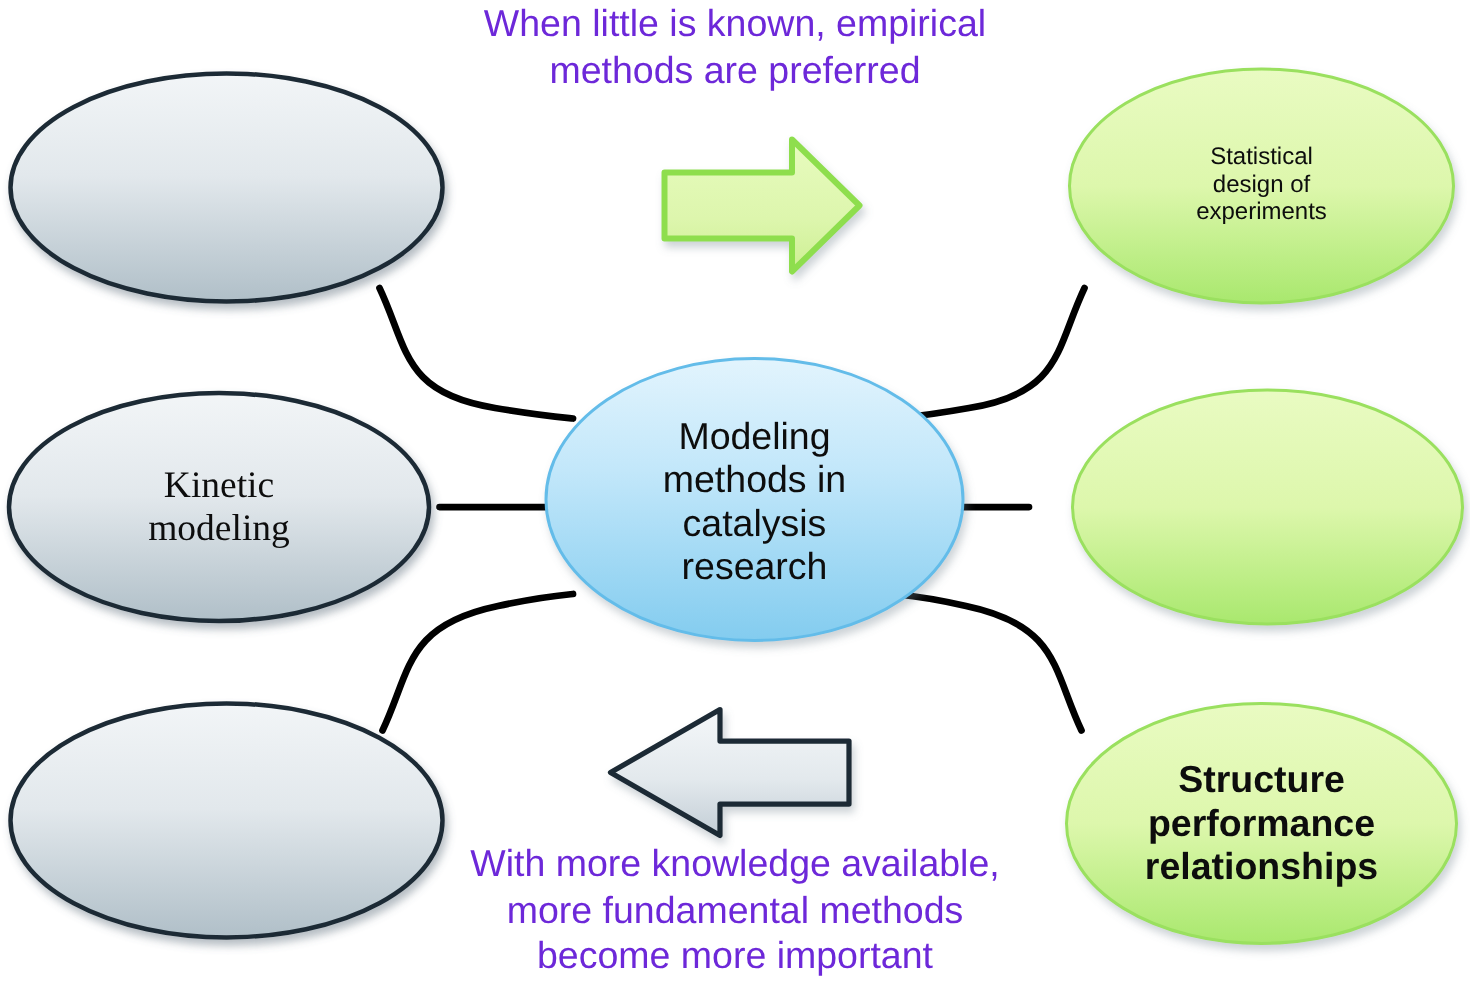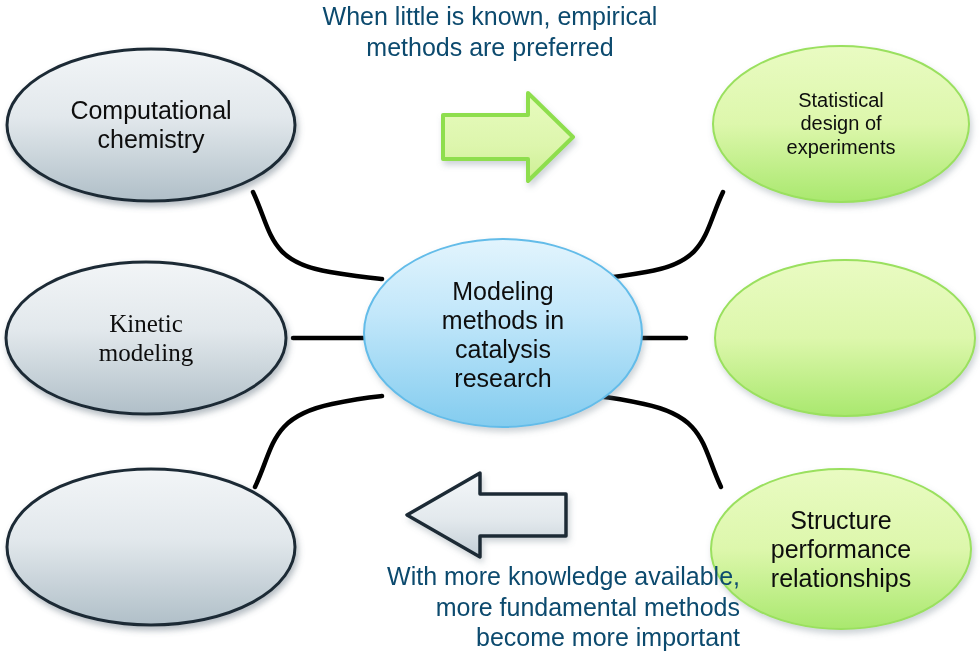--- a/index.html
+++ b/index.html
@@ -13,21 +13,21 @@
     display:flex;align-items:center;justify-content:center;
     text-align:center;
     color:#0d0d0d;
     line-height:1.16;
     pointer-events:none;
     white-space:pre-line;
   }
   .cap{
     position:absolute;
     text-align:center;
-    color:#0c4a6e;
+    color:#6d28d9;
     line-height:1.22;
     white-space:pre-line;
   }
 </style>
 </head>
 <body>
 
 <div id="stage">
 
   <svg id="svgroot" viewBox="0 0 980 667">
@@ -86,41 +86,39 @@
       <ellipse cx="841" cy="549" rx="130" ry="80" fill="url(#gGreen)" stroke="#9ae05e" stroke-width="2" filter="url(#softShadowLite)"></ellipse>
     </g>
 
     <ellipse cx="503" cy="333" rx="139" ry="94" fill="url(#gBlue)" stroke="#63bce9" stroke-width="2" filter="url(#softShadowLite)"></ellipse>
 
     <path d="M443,115 L528,115 L528,93 L573,137 L528,181 L528,159 L443,159 Z" fill="url(#gGreenArrow)" stroke="#8ede4e" stroke-width="4" stroke-linejoin="round" filter="url(#softShadowLite)"></path>
 
     <path d="M566,494 L480,494 L480,473 L407,515 L480,557 L480,536 L566,536 Z" fill="url(#gGrayArrow)" stroke="#1d2b36" stroke-width="3.5" stroke-linejoin="round" filter="url(#softShadowLite)"></path>
   </svg>
 
-  <div class="node-label" style="left:11px;top:75px;width:280px;height:100px;font-size:25px;">Computational
-chemistry</div>
 
   <div class="node-label" style="left:16px;top:288px;width:260px;height:100px;font-size:25px;font-family:Liberation Serif, serif;">Kinetic
 modeling</div>
 
 
-  <div class="node-label" style="left:723px;top:67px;width:236px;height:114px;font-size:20px;">Statistical
+  <div class="node-label" style="left:723px;top:67px;width:236px;height:114px;font-size:16px;">Statistical
 design of
 experiments</div>
 
 
-  <div class="node-label" style="left:721px;top:490px;width:240px;height:118px;font-size:25px;">Structure
+  <div class="node-label" style="left:721px;top:490px;width:240px;height:118px;font-size:25px;font-weight:bold;">Structure
 performance
 relationships</div>
 
   <div class="node-label" style="left:400px;top:268px;width:206px;height:134px;font-size:25px;">Modeling
 methods in
 catalysis
 research</div>
 
   <div class="cap" style="left:240px;top:1px;width:500px;font-size:25px;">When little is known, empirical
 methods are preferred</div>
 
-  <div class="cap" style="left:240px;top:561px;width:500px;font-size:25px;text-align:right;">With more knowledge available,
+  <div class="cap" style="left:240px;top:561px;width:500px;font-size:25px;">With more knowledge available,
 more fundamental methods
 become more important</div>
 
 </div>
 
 </body></html>

